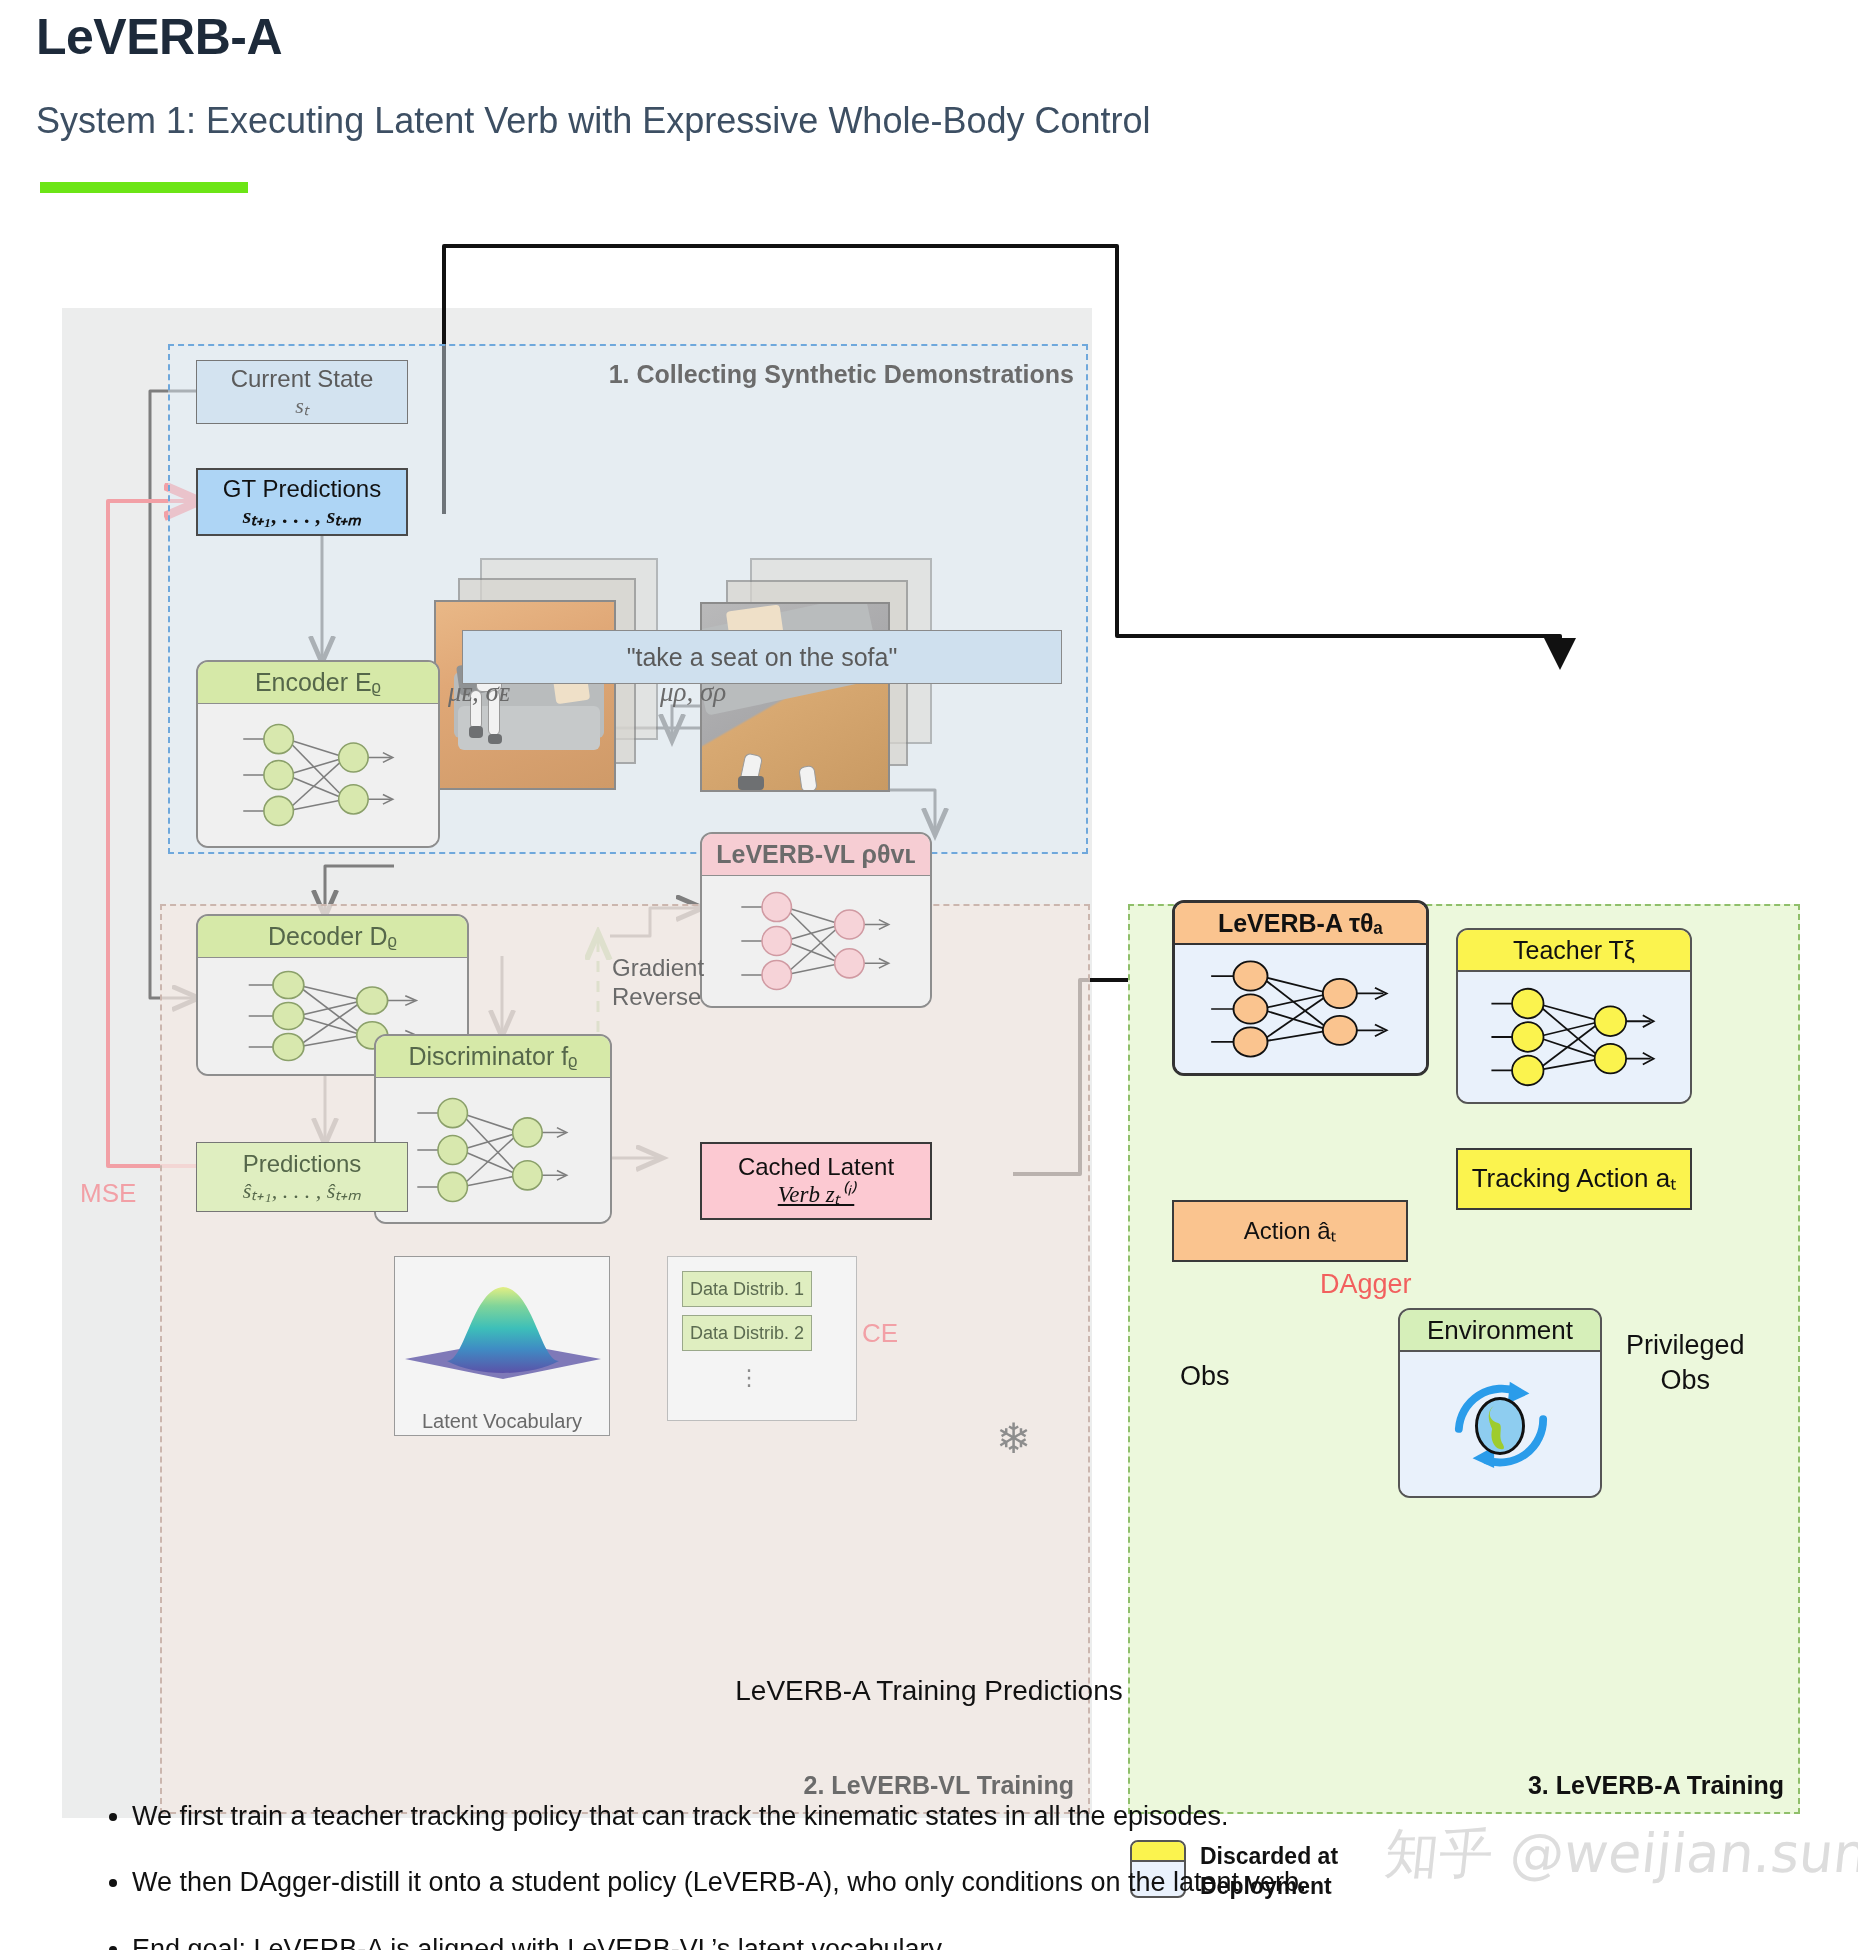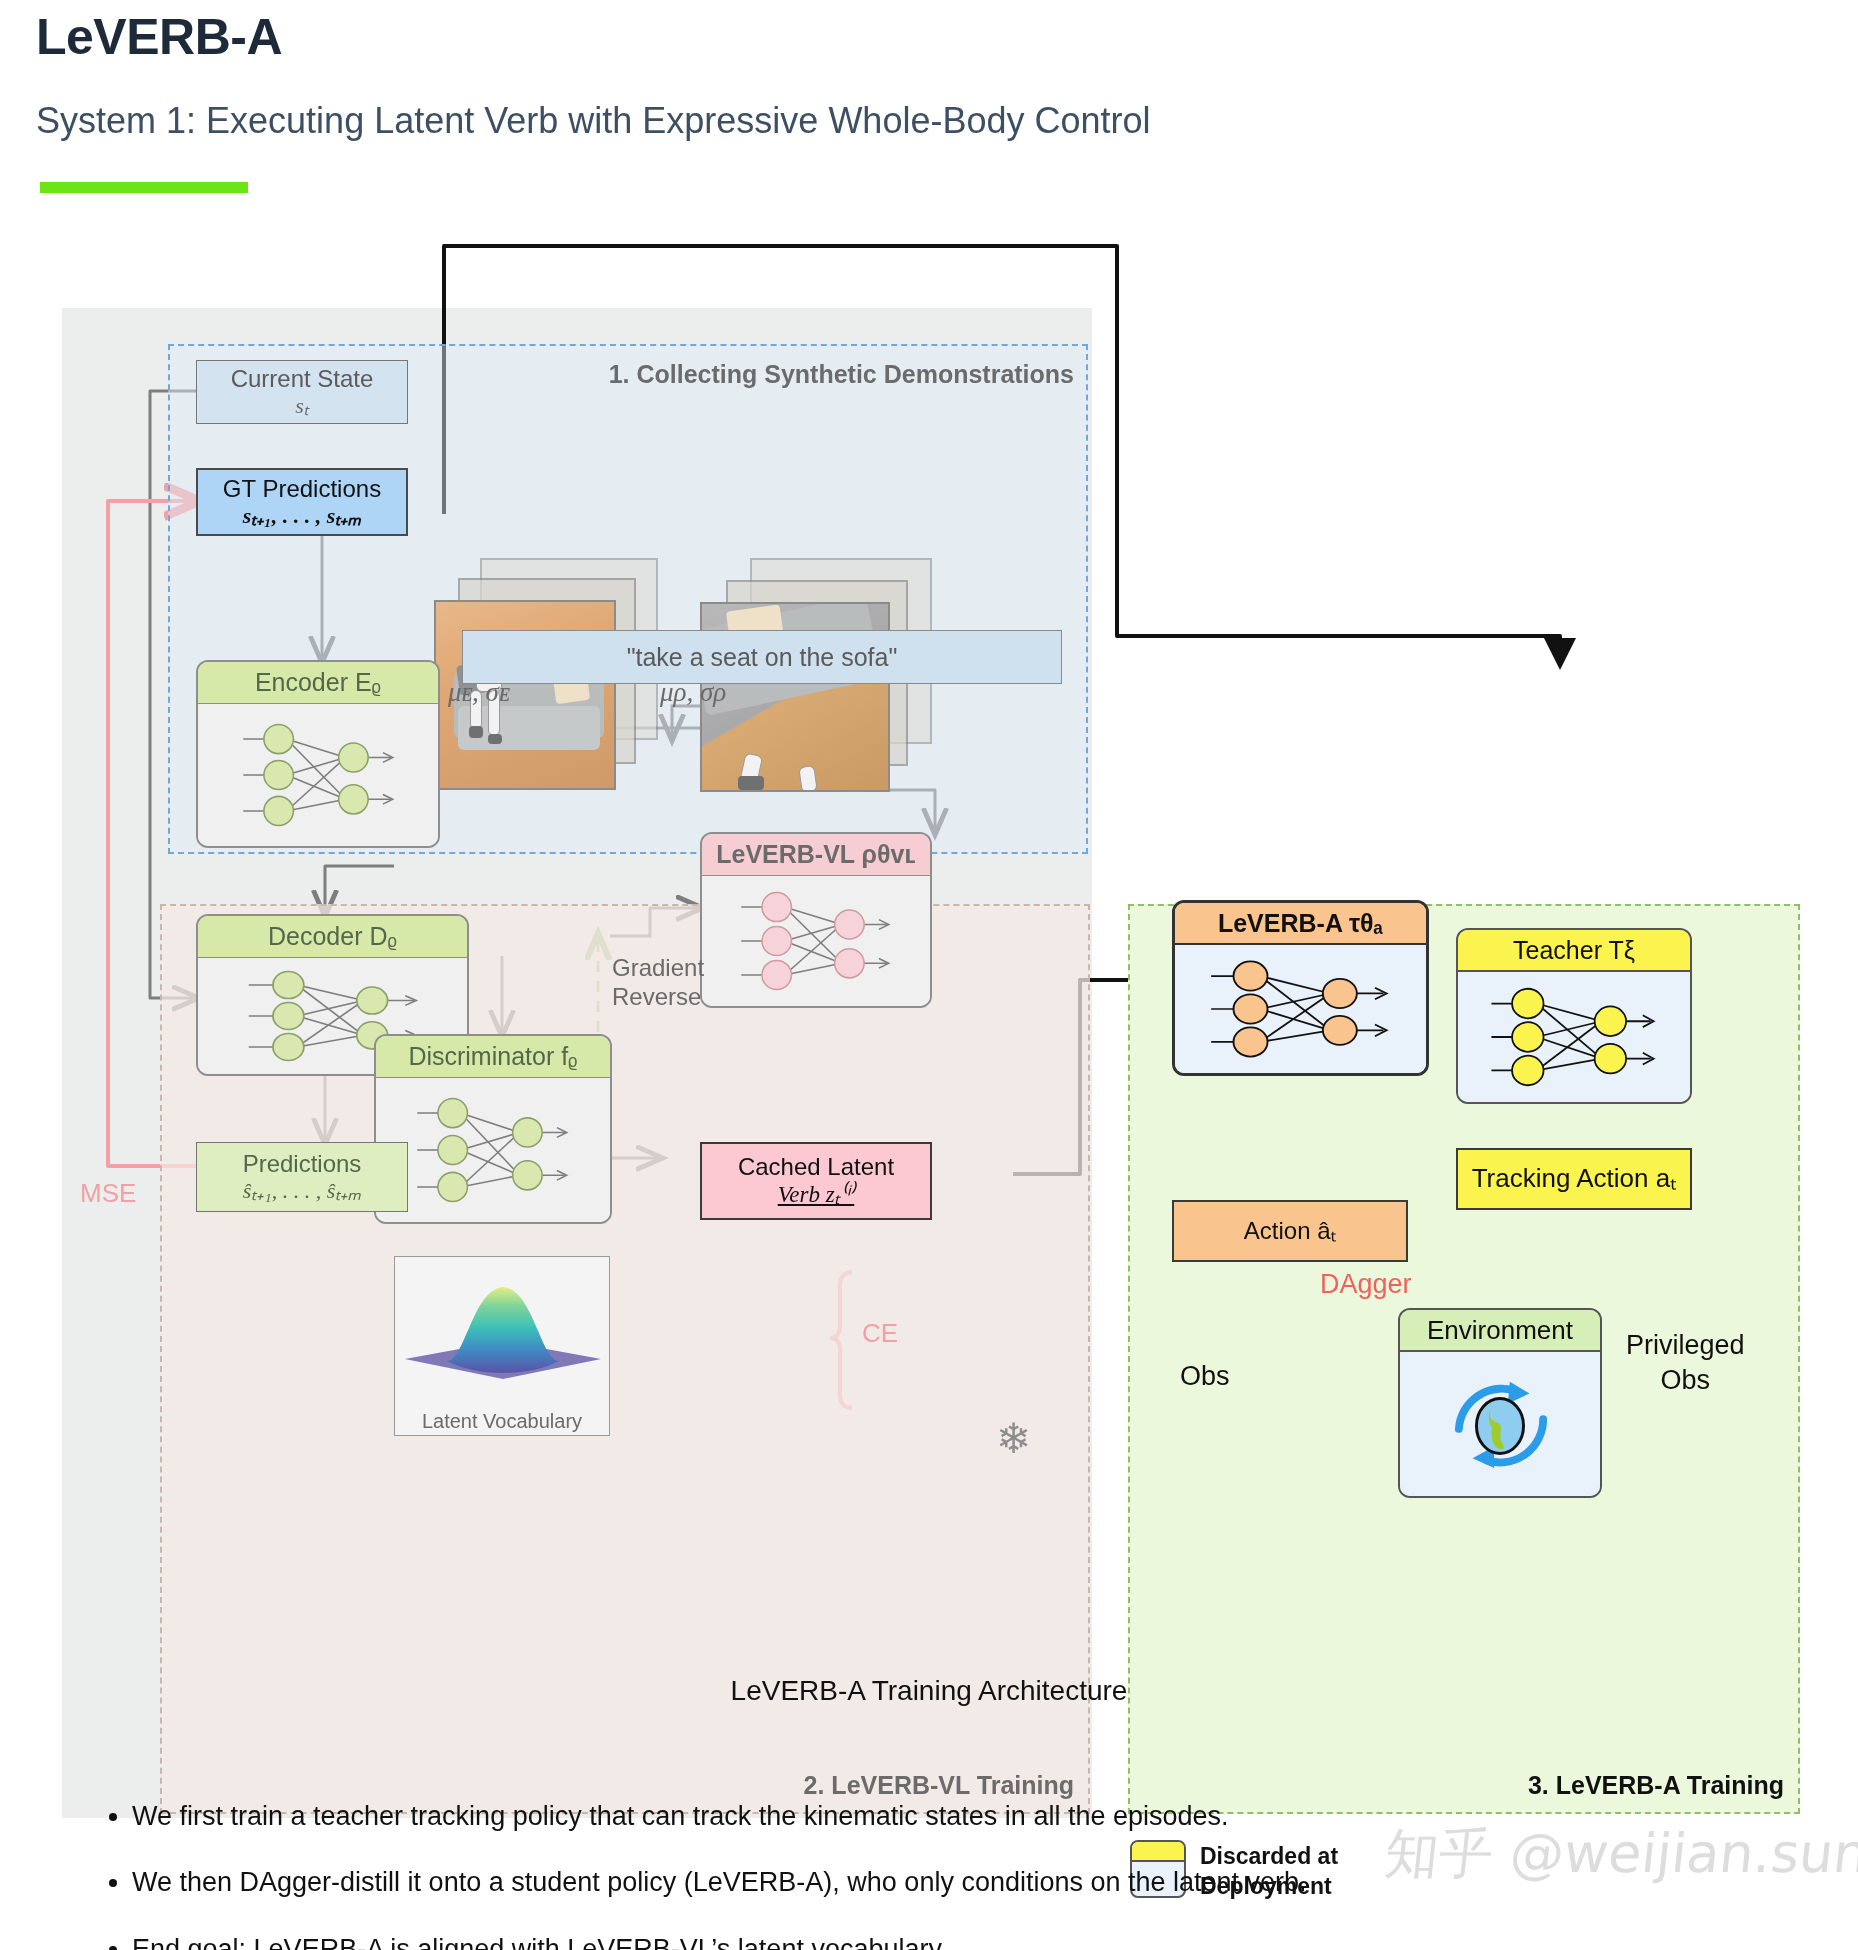--- a/index.html
+++ b/index.html
@@ -455,20 +455,25 @@
     <div class="lbl italic black" style="position:static; font-size:23px;text-decoration:underline;">Verb zₜ⁽ⁱ⁾</div>
   </div>
 
   <div class="snowflake" style="left:996px; top:1178px;">❄</div>
 
   <div class="flatbox green" style="left:196px; top:906px; width:212px; height:70px;">
     <div>Predictions</div>
     <div class="lbl italic" style="position:static; font-size:22px; color:#55674a;">ŝₜ₊₁, . . . , ŝₜ₊ₘ</div>
   </div>
 
+  <div id="dd-card">
+    <div class="dd-item" style="top:14px;">Data Distrib. 1</div>
+    <div class="dd-item" style="top:58px;">Data Distrib. 2</div>
+    <div id="dd-dots">⋮</div>
+  </div>
   <div id="ce-label" style="left:862px; top:1082px; position:absolute;">CE</div>
 
   <div class="lbl italic" style="left:448px; top:440px; font-size:27px;">μᴇ, σᴇ</div>
   <div class="lbl italic" style="left:660px; top:440px; font-size:27px;">μρ, σρ</div>
   <div class="lbl" style="left:612px; top:718px; width:110px;"><span style="white-space:pre-line;">Gradient
 Reverse</span></div>
   <div class="lbl" style="left:80px; top:942px; color:#f2a0a6; font-size:26px;">MSE</div>
 
   <div id="panel3">
     <div id="panel3-label">3. LeVERB-A Training</div>
@@ -565,21 +570,21 @@
         <div class="top"></div>
       </div>
     <div id="legend-text">
       <div>Discarded at</div>
       <div>Deployment</div>
     </div>
   </div>
 
 </div>
 
-<div id="fig-caption">LeVERB-A Training Architecture</div>
+<div id="fig-caption">LeVERB-A Training Predictions</div>
 
 <div id="bullets">
   <ul>
     <li>We first train a teacher tracking policy that can track the kinematic states in all the episodes.</li>
     <li>We then DAgger-distill it onto a student policy (LeVERB-A), who only conditions on the latent verb.</li>
     <li>End goal: LeVERB-A is aligned with LeVERB-VL’s latent vocabulary.</li>
   </ul>
 </div>
 
 <div id="watermark">知乎 @weijian.sun</div>

